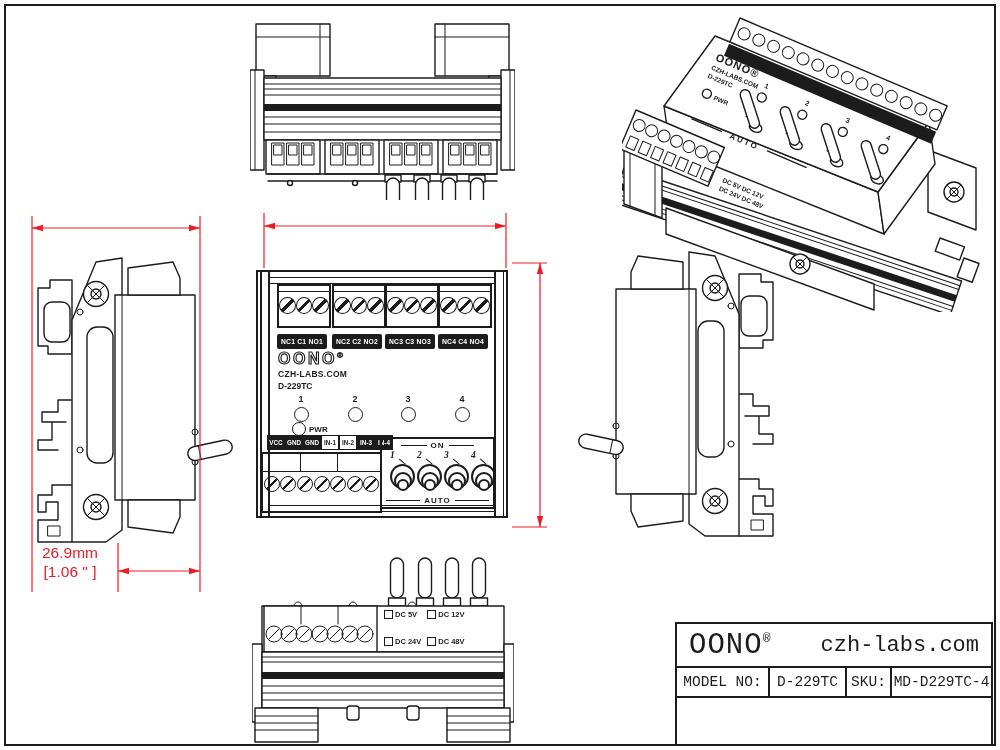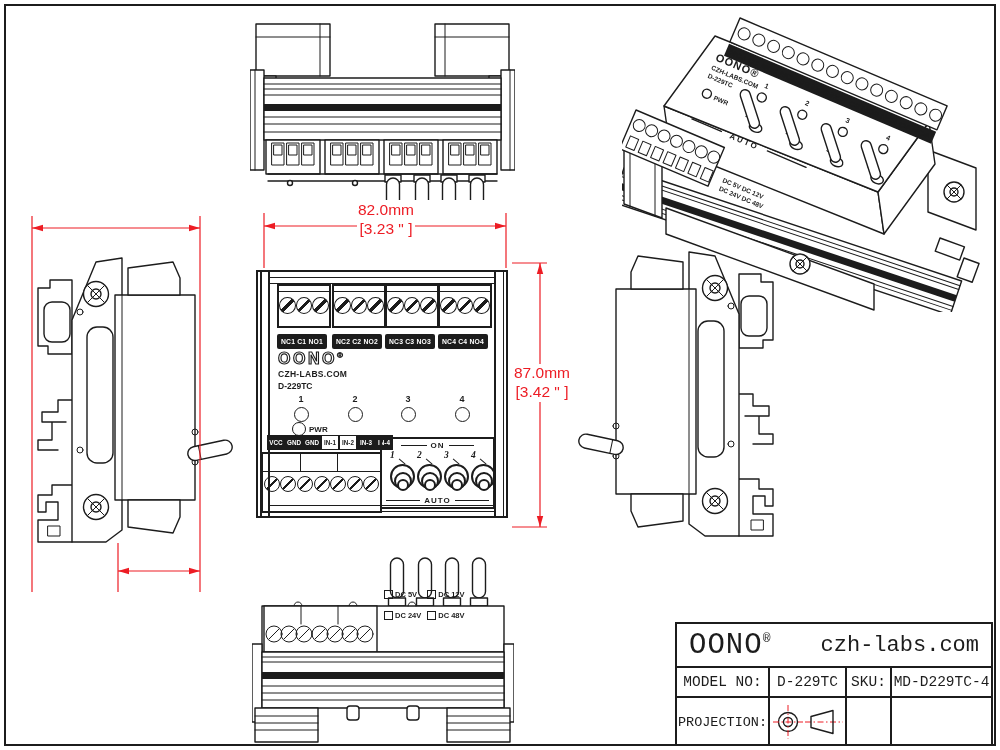--- a/index.html
+++ b/index.html
@@ -67,21 +67,21 @@
   .hrlabel:before,.hrlabel:after{content:"";flex:1;height:1.5px;background:var(--c);}
   .fv-toggles{position:relative;height:38px;}
   .toggle{position:absolute;top:0;width:24px;height:38px;}
   .tg-num{position:absolute;top:-4px;left:1px;font:italic 700 9.5px "Liberation Serif",serif;}
   .tg-tick{position:absolute;top:7px;left:9px;width:8px;height:1.4px;background:var(--c);transform:rotate(40deg);}
   .tg-base{position:absolute;top:10px;left:1px;width:21px;height:21px;border:2px solid var(--c);border-radius:50%;}
   .tg-mid{position:absolute;top:18px;left:4.5px;width:14px;height:14px;border:2px solid var(--c);border-radius:50%;background:#fff;}
   .tg-tip{position:absolute;top:25px;left:7.5px;width:8px;height:8px;border:2px solid var(--c);border-radius:50%;background:#fff;}
 
   
-  .dcbox{position:absolute;left:384px;top:590px;display:grid;grid-template-columns:auto auto;gap:12px 6px;}
+  .dcbox{position:absolute;left:384px;top:610px;display:grid;grid-template-columns:auto auto;gap:18px 6px;}
   .dcopt{display:flex;align-items:center;gap:2px;font-weight:800;font-size:7.5px;white-space:nowrap;}
   .dcopt i{width:7px;height:7px;border:1.3px solid var(--c);display:inline-block;}
 
   
   .tblock{left:675px;top:622px;width:318px;height:124px;border:2px solid var(--c);background:#fff;
           font-family:"Liberation Mono",monospace;box-sizing:border-box;}
   .tb-r1{height:42px;border-bottom:2px solid var(--c);display:flex;align-items:center;
          justify-content:space-between;padding:0 12px;}
   .tb-brand{font-size:29px;letter-spacing:1px;white-space:nowrap;}
   .tb-brand sup{font-size:13px;}
@@ -617,51 +617,30 @@
         <path d="M200,228 l-11,-3.2 v6.4 z"></path>
       <path d="M118,571 l11,-3.2 v6.4 z"></path>
         <path d="M200,571 l-11,-3.2 v6.4 z"></path>
       <path d="M264,226 l11,-3.2 v6.4 z"></path>
         <path d="M506,226 l-11,-3.2 v6.4 z"></path>
       <path d="M540,263 l-3.2,11 h6.4 z"></path>
         <path d="M540,527 l-3.2,-11 h6.4 z"></path>
     </g>
   </svg>
 
-  <div class="dimtxt" style="left:322px;top:201px;width:128px">
-    <div>82.0mm</div>
-    <div><span>[3.23 " ]</span></div>
-  </div>
-  <div class="dimtxt" style="left:498px;top:364px;width:88px">
-    <div><span>87.0mm</span></div>
-    <div><span>[3.42 " ]</span></div>
+  <div class="dimtxt" style="left:22px;top:544px;width:96px">
+    <div>26.9mm</div>
+    <div><span>[1.06 " ]</span></div>
   </div>
 
   <div class="abs tblock">
     <div class="tb-r1">
       <div class="tb-brand"><span>OONO</span><sup>®</sup></div>
       <div class="tb-site">czh-labs.com</div>
     </div>
     <div class="tb-r2">
       <div class="tb-c" style="width:93px">MODEL NO:</div>
       <div class="tb-c" style="width:77px">D-229TC</div>
       <div class="tb-c" style="width:45px">SKU:</div>
       <div class="tb-c" style="flex:1">MD-D229TC-4</div>
     </div>
-    <div class="tb-r3">
-      <div class="tb-c" style="width:93px">PROJECTION:</div>
-      <div class="tb-c" style="width:77px">
-        <svg width="74" height="42" viewBox="0 0 74 42">
-          <circle cx="17" cy="21" r="9.5" class="ln"></circle>
-          <circle cx="17" cy="21" r="4.5" class="ln"></circle>
-          <g stroke="#ed1c24" stroke-width="1" fill="none" stroke-dasharray="6 2.5 1.5 2.5">
-            <line x1="17" y1="4" x2="17" y2="38"></line>
-            <line x1="2" y1="21" x2="32" y2="21"></line>
-            <line x1="34" y1="21" x2="72" y2="21"></line>
-          </g>
-          <polygon points="40,15.5 62,9.5 62,32.5 40,26.5" class="ln"></polygon>
-        </svg>
-      </div>
-      <div class="tb-c" style="width:45px"></div>
-      <div class="tb-c" style="flex:1"></div>
-    </div>
   </div>
 </div>
 
 </body></html>

